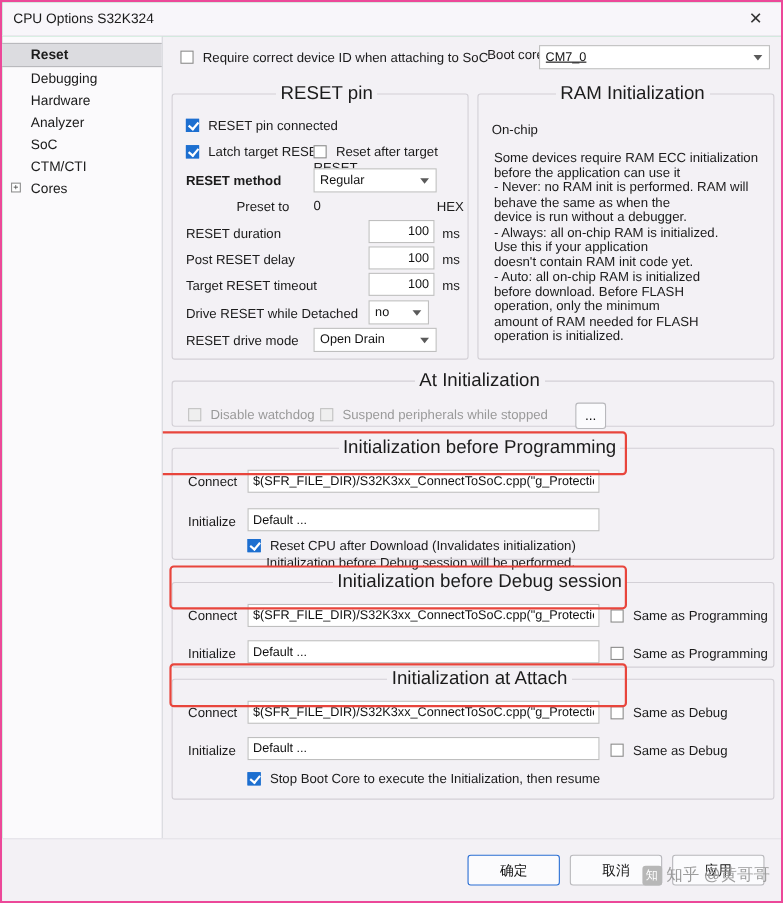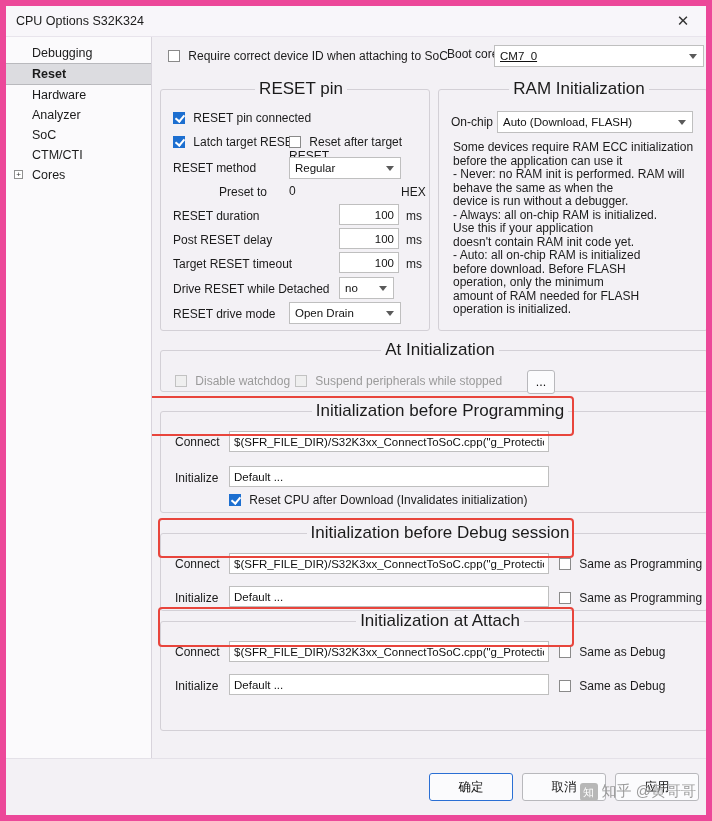--- a/index.html
+++ b/index.html
@@ -7,21 +7,21 @@
     width:712px;height:821px;
     background:#f3f1f5;
     font-family:"Liberation Sans", sans-serif;
     font-size:12px;
     color:#1b1b1b;
     overflow:hidden;
   }
   .window{
     position:absolute;left:0;top:0;width:712px;height:821px;
     background:#22c55e;
-    border:6px solid #ec4899;
+    border:2px solid #ec4899;
     box-sizing:border-box;
   }
   
   .titlebar{
     height:30px;
     display:flex;align-items:center;
     background:#f8f6fa;
     border-bottom:1px solid #e8e4ec;
     padding-left:10px;
     position:relative;
@@ -154,25 +154,25 @@
 <div class="window">
 
   <div class="titlebar">
     <span class="title-text">CPU Options S32K324</span>
     <div class="close-btn">✕</div>
   </div>
 
   <div class="content">
 
     <div class="sidebar">
-      <div class="tree-item">
-        <span>Debugging</span>
-      </div>
       <div class="tree-item selected">
         <span>Reset</span>
+      </div>
+      <div class="tree-item">
+        <span>Debugging</span>
       </div>
       <div class="tree-item">
         <span>Hardware</span>
       </div>
       <div class="tree-item">
         <span>Analyzer</span>
       </div>
       <div class="tree-item">
         <span>SoC</span>
       </div>
@@ -210,21 +210,21 @@
 
         <div style="position:absolute;left:12px;top:36px;">
           <span class="chk checked"></span>
           <span class="lbl">Latch target RESET</span>
         </div>
         <div style="position:absolute;left:128px;top:36px;">
           <span class="chk"></span>
           <span class="lbl">Reset after target RESET</span>
         </div>
 
-        <div style="position:absolute;left:12px;top:62px;" class="lbl">RESET method</div>
+        <div style="position:absolute;left:12px;top:62px;font-weight:bold;" class="lbl">RESET method</div>
         <div class="selwrap" style="position:absolute;left:128px;top:58px;">
           <select class="sel" style="width:112px;">
             <option>Regular</option>
           </select>
         </div>
 
         <div style="position:absolute;left:58px;top:86px;" class="lbl">Preset to</div>
         <div style="position:absolute;left:128px;top:85px;" class="lbl">0</div>
         <div style="position:absolute;left:240px;top:86px;" class="lbl">HEX</div>
 
@@ -251,25 +251,20 @@
         <div class="selwrap" style="position:absolute;left:128px;top:203px;">
           <select class="sel" style="width:112px;">
             <option>Open Drain</option>
           </select>
         </div>
       </fieldset>
 
       <fieldset class="grp" style="left:286px;top:42px;width:268px;height:250px;">
         <legend>RAM Initialization</legend>
         <div style="position:absolute;left:12px;top:16px;" class="lbl">On-chip</div>
-        <div class="selwrap" style="position:absolute;left:58px;top:12px;">
-          <select class="sel" style="width:196px;">
-            <option>Auto (Download, FLASH)</option>
-          </select>
-        </div>
         <div class="info-text" style="position:absolute;left:14px;top:42px;width:246px;">Some devices require RAM ECC initialization
 before the application can use it
 - Never:  no RAM init is performed. RAM will
       behave the same as when the
       device is run without a debugger.
 - Always: all on-chip RAM is initialized.
       Use this if your application
       doesn't contain RAM init code yet.
 - Auto:   all on-chip RAM is initialized
       before download. Before FLASH
@@ -294,20 +289,21 @@
       <fieldset class="grp" style="left:8px;top:364px;width:546px;height:110px;">
         <legend>Initialization before Programming</legend>
         <div style="position:absolute;left:14px;top:14px;" class="lbl">Connect</div>
         <input class="txt" style="position: absolute; left: 68px; top: 10px; width: 320px;" value="$(SFR_FILE_DIR)/S32K3xx_ConnectToSoC.cpp(&quot;g_Protection=Pa">
         <div style="position:absolute;left:14px;top:50px;" class="lbl">Initialize</div>
         <input class="txt" style="position: absolute; left: 68px; top: 45px; width: 320px;" value="Default ...">
         <div style="position:absolute;left:68px;top:72px;">
           <span class="chk checked"></span>
           <span class="lbl">Reset CPU after Download (Invalidates initialization)</span>
         </div>
+        <div style="position:absolute;left:85px;top:87px;" class="lbl">Initialization before Debug session will be performed.</div>
       </fieldset>
 
       <fieldset class="grp" style="left:8px;top:486px;width:546px;height:86px;">
         <legend>Initialization before Debug session</legend>
         <div style="position:absolute;left:14px;top:14px;" class="lbl">Connect</div>
         <input class="txt" style="position: absolute; left: 68px; top: 10px; width: 320px;" value="$(SFR_FILE_DIR)/S32K3xx_ConnectToSoC.cpp(&quot;g_Protection=Pa">
         <div style="position:absolute;left:398px;top:14px;">
           <span class="chk"></span>
           <span class="lbl">Same as Programming</span>
         </div>
@@ -325,20 +321,24 @@
         <input class="txt" style="position: absolute; left: 68px; top: 10px; width: 320px;" value="$(SFR_FILE_DIR)/S32K3xx_ConnectToSoC.cpp(&quot;g_Protection=Pa">
         <div style="position:absolute;left:398px;top:14px;">
           <span class="chk"></span>
           <span class="lbl">Same as Debug</span>
         </div>
         <div style="position:absolute;left:14px;top:48px;" class="lbl">Initialize</div>
         <input class="txt" style="position: absolute; left: 68px; top: 43px; width: 320px;" value="Default ...">
         <div style="position:absolute;left:398px;top:48px;">
           <span class="chk"></span>
           <span class="lbl">Same as Debug</span>
+        </div>
+        <div style="position:absolute;left:68px;top:74px;">
+          <span class="chk checked"></span>
+          <span class="lbl">Stop Boot Core to execute the Initialization, then resume</span>
         </div>
       </fieldset>
 
 
       <div class="redbox" style="left:-14px;top:359px;width:432px;height:36px;"></div>
       <div class="redbox" style="left:6px;top:481px;width:412px;height:36px;"></div>
       <div class="redbox" style="left:6px;top:570px;width:412px;height:36px;"></div>
 
     </div>
   </div>

